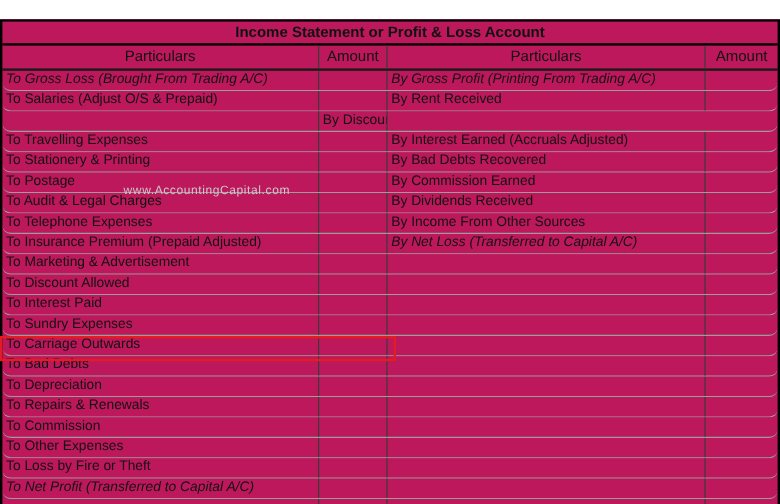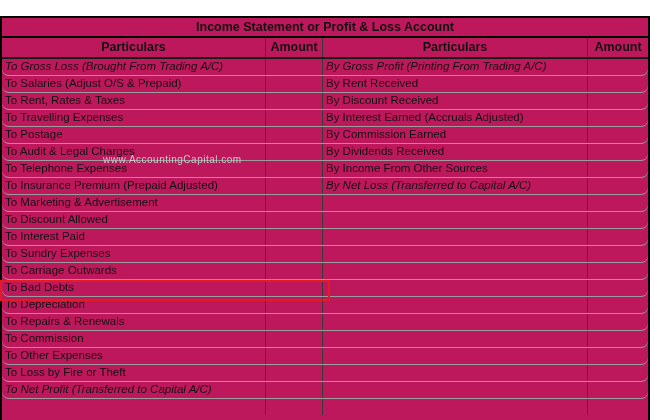--- a/index.html
+++ b/index.html
@@ -34,21 +34,21 @@
   .grid-row {
     display: grid;
     grid-template-columns: 264px 57px 265px 60px;
   }
 
   .header-row {
     height: 21px;
     border-bottom: 2px solid #1a1a1a;
   }
   .header-row .cell {
-    font-weight: bold;
+    font-weight: normal;
     font-size: 12.5px;
     text-align: center;
     line-height: 19px;
     border-right: 1px solid #3a3a3a;
   }
   .header-row .cell:last-child { border-right: none; }
 
   .data-row {
     height: 17px;
     border-bottom: 1px solid #9c9c9c;
@@ -111,33 +111,38 @@
   </div>
 
   <div class="grid-row data-row">
     <div class="cell pl">To Salaries (Adjust O/S &amp; Prepaid)</div>
     <div class="cell al"></div>
     <div class="cell pr">By Rent Received</div>
     <div class="cell ar"></div>
   </div>
 
   <div class="grid-row data-row">
-    <div class="cell pl">To Rent, Rates &amp; Taxes</div>
     <div class="cell al"></div>
     <div class="cell pr">By Discount Received</div>
     <div class="cell ar"></div>
   </div>
 
   <div class="grid-row data-row">
     <div class="cell pl">To Travelling Expenses</div>
     <div class="cell al"></div>
     <div class="cell pr">By Interest Earned (Accruals Adjusted)</div>
     <div class="cell ar"></div>
   </div>
 
+  <div class="grid-row data-row">
+    <div class="cell pl">To Stationery &amp; Printing</div>
+    <div class="cell al"></div>
+    <div class="cell pr">By Bad Debts Recovered</div>
+    <div class="cell ar"></div>
+  </div>
 
   <div class="grid-row data-row">
     <div class="cell pl">To Postage</div>
     <div class="cell al"></div>
     <div class="cell pr">By Commission Earned</div>
     <div class="cell ar"></div>
   </div>
 
   <div class="grid-row data-row">
     <div class="cell pl">To Audit &amp; Legal Charges</div>

